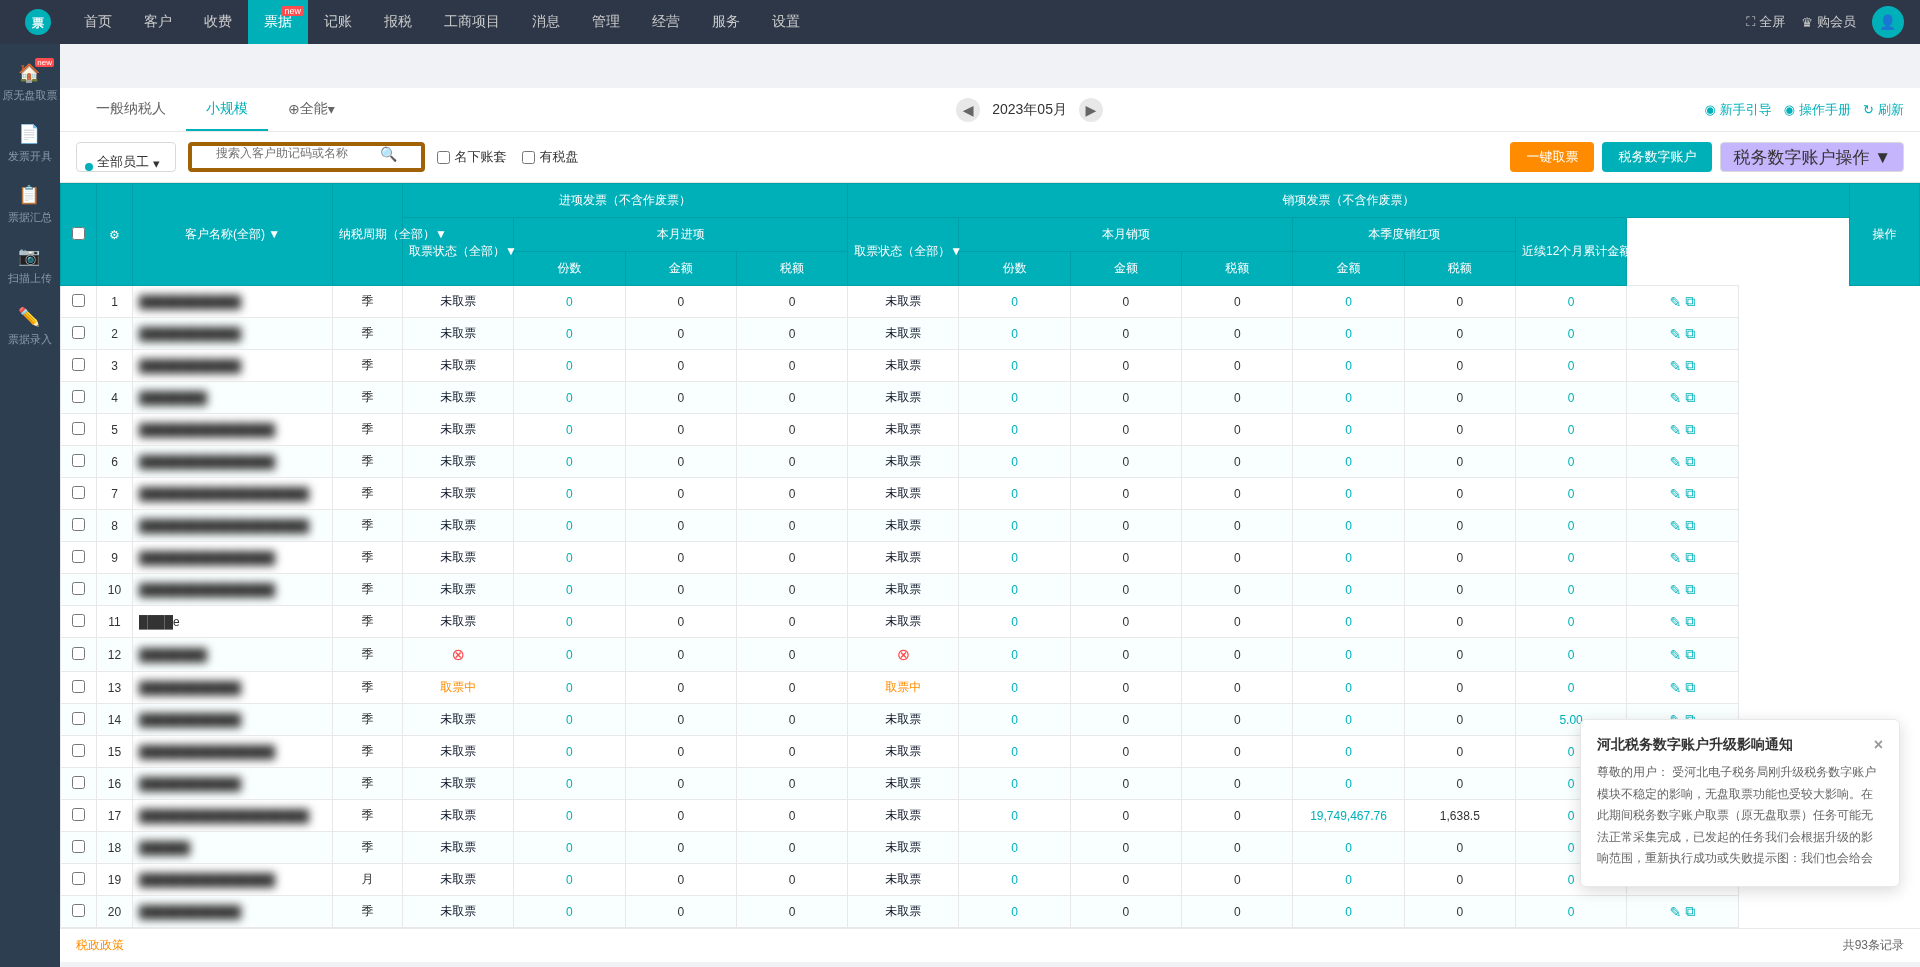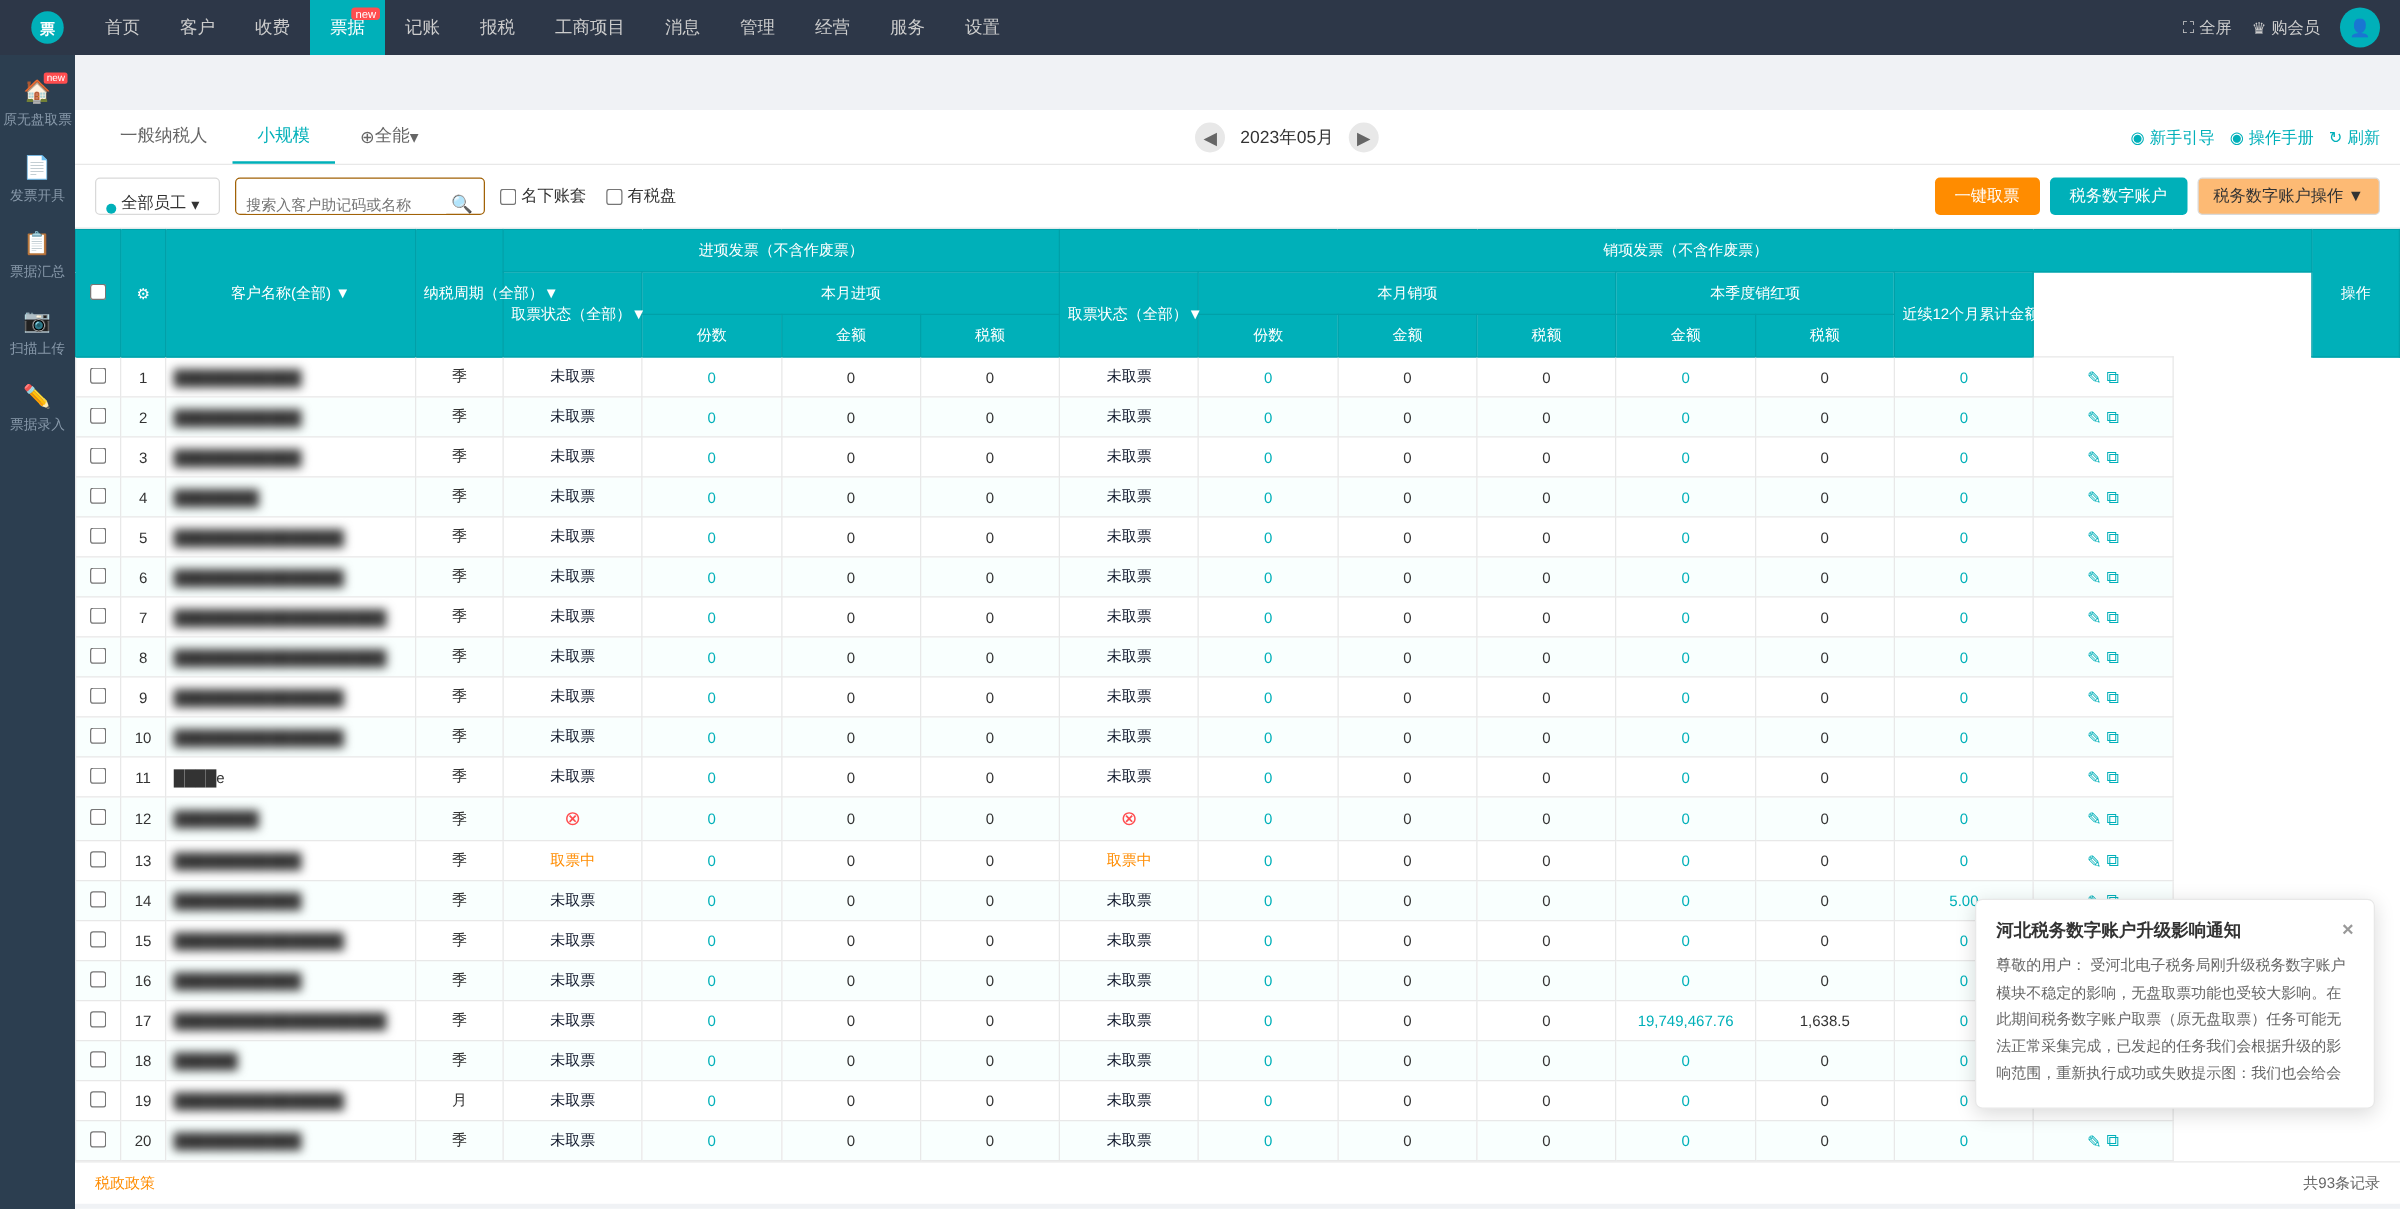--- a/index.html
+++ b/index.html
@@ -31,29 +31,29 @@
     .tab-item.active { color: #00b0b9; border-bottom: 2px solid #00b0b9; }
     .date-nav { display: flex; align-items: center; gap: 12px; margin-left: auto; }
     .date-nav .date-btn { width: 24px; height: 24px; border-radius: 50%; background: #e8e8e8; border: none; cursor: pointer; display: flex; align-items: center; justify-content: center; font-size: 14px; color: #666; }
     .date-nav .date-text { font-size: 14px; color: #333; font-weight: 500; }
     .page-actions { display: flex; align-items: center; gap: 12px; margin-left: auto; }
     .page-action-link { color: #00b0b9; cursor: pointer; font-size: 13px; display: flex; align-items: center; gap: 4px; }
 
     
     .toolbar { background: #fff; padding: 10px 16px; display: flex; align-items: center; gap: 12px; border-bottom: 1px solid #e8e8e8; }
     .toolbar .employee-select { display: flex; align-items: flex-end; border: 1px solid #d9d9d9; border-radius: 4px; height: 30px; padding: 0 8px; gap: 4px; cursor: pointer; font-size: 13px; min-width: 100px; }
-    .toolbar .search-box { display: flex; align-items: flex-end; border: 1px solid #a16207; border-radius: 4px; height: 30px; padding: 0 8px; gap: 4px; min-width: 200px; }
+    .toolbar .search-box { display: flex; align-items: flex-start; border: 4px solid #a16207; border-radius: 4px; height: 30px; padding: 0 24px; gap: 4px; min-width: 200px; }
     .toolbar .search-box input { border: none; outline: none; font-size: 12px; width: 160px; color: #999; }
     .toolbar .search-icon { color: #999; font-size: 14px; cursor: pointer; }
     .toolbar .checkbox-group { display: flex; align-items: center; gap: 16px; }
     .toolbar .checkbox-item { display: flex; align-items: center; gap: 4px; font-size: 13px; cursor: pointer; }
     .toolbar-right { margin-left: auto; display: flex; align-items: center; gap: 8px; }
     .btn-primary { background: #ff8c00; color: #fff; border: none; border-radius: 4px; padding: 6px 16px; cursor: pointer; font-size: 13px; height: 30px; }
     .btn-teal { background: #00b0b9; color: #fff; border: none; border-radius: 4px; padding: 6px 16px; cursor: pointer; font-size: 13px; height: 30px; }
-    .btn-outline { background: #fdba74; color: #333; border: 1px solid #d9d9d9; border-radius: 4px; padding: 6px 12px; cursor: pointer; font-size: 13px; height: 30px; display: flex; align-items: center; gap: 4px; }
+    .btn-outline { background: #c4b5fd; color: #333; border: 1px solid #d9d9d9; border-radius: 4px; padding: 6px 12px; cursor: pointer; font-size: 17px; height: 30px; display: flex; align-items: center; gap: 4px; }
 
     
     .table-container { background: #fff; overflow: auto; margin: 0; }
     table { width: 100%; border-collapse: collapse; table-layout: fixed; }
     table thead tr { background: #00b0b9; color: #fff; }
     table thead th { padding: 8px 6px; text-align: center; font-weight: normal; font-size: 12px; border: 1px solid #00a0a8; white-space: nowrap; }
     table tbody tr { background: #fff; }
     table tbody tr:nth-child(even) { background: #f9fffe; }
     table tbody td { padding: 7px 6px; text-align: center; border: 1px solid #e8e8e8; font-size: 12px; color: #333; white-space: nowrap; overflow: hidden; text-overflow: ellipsis; }
     table tbody td.left { text-align: left; }

